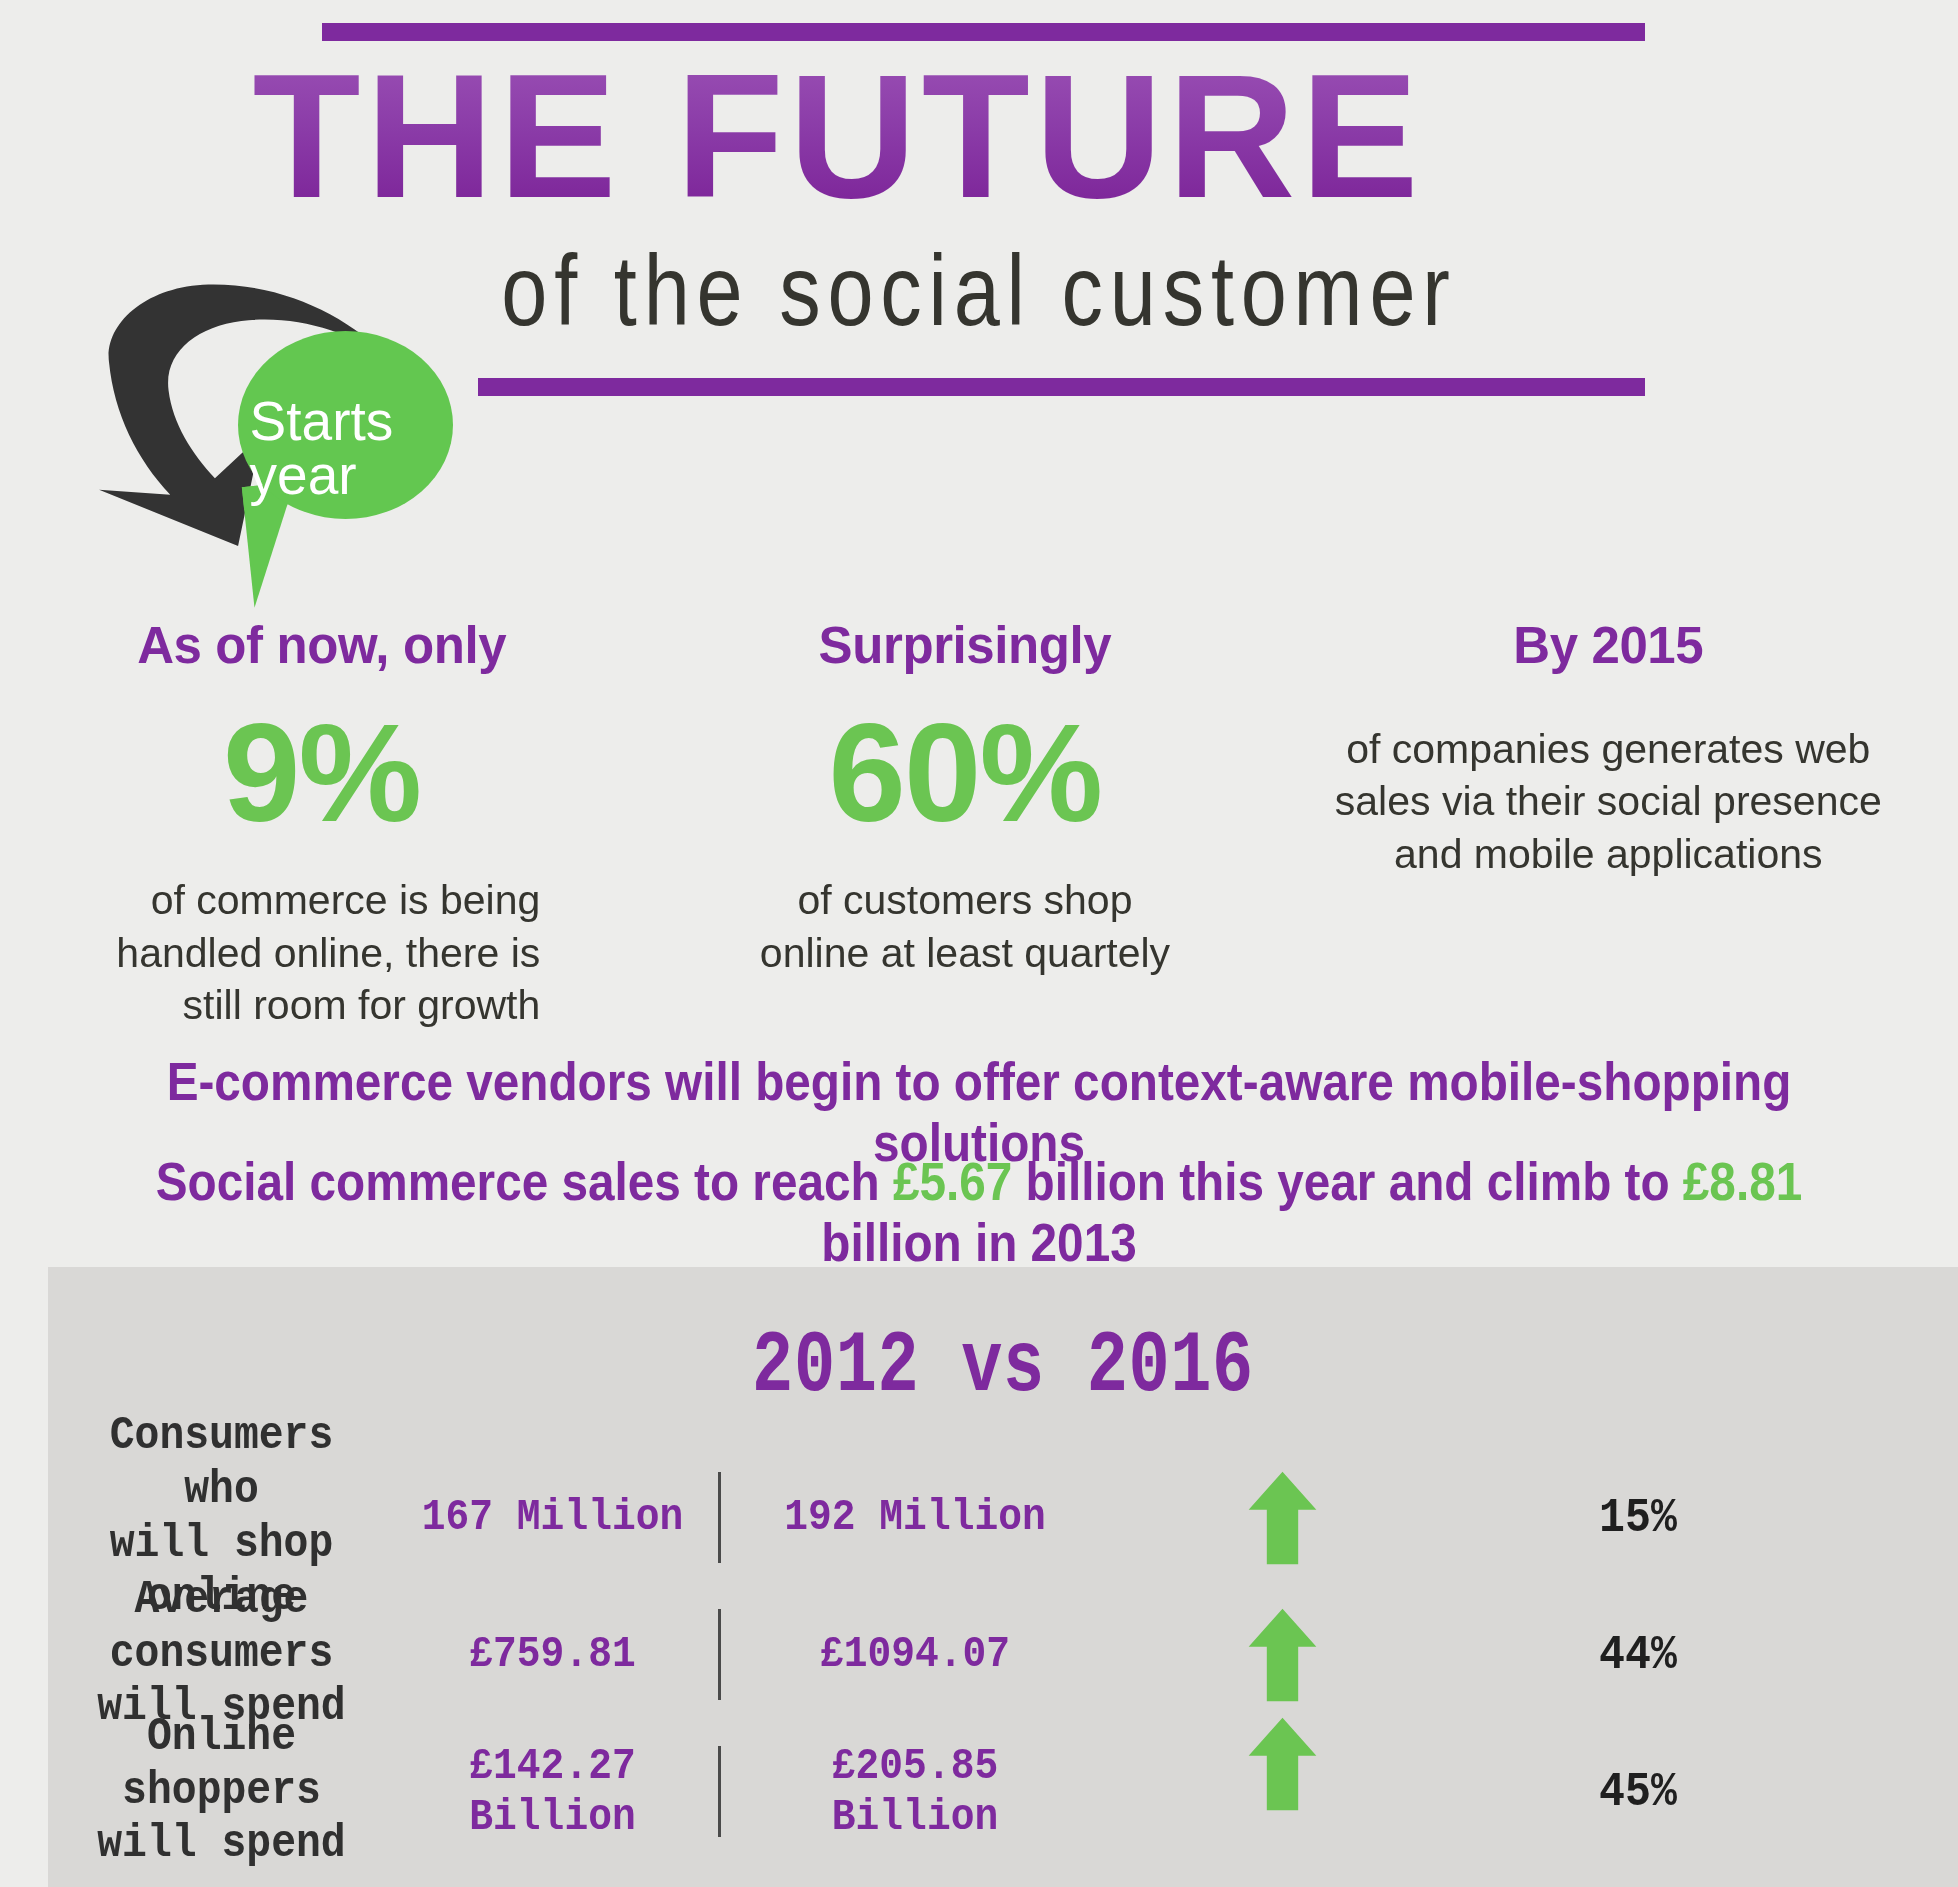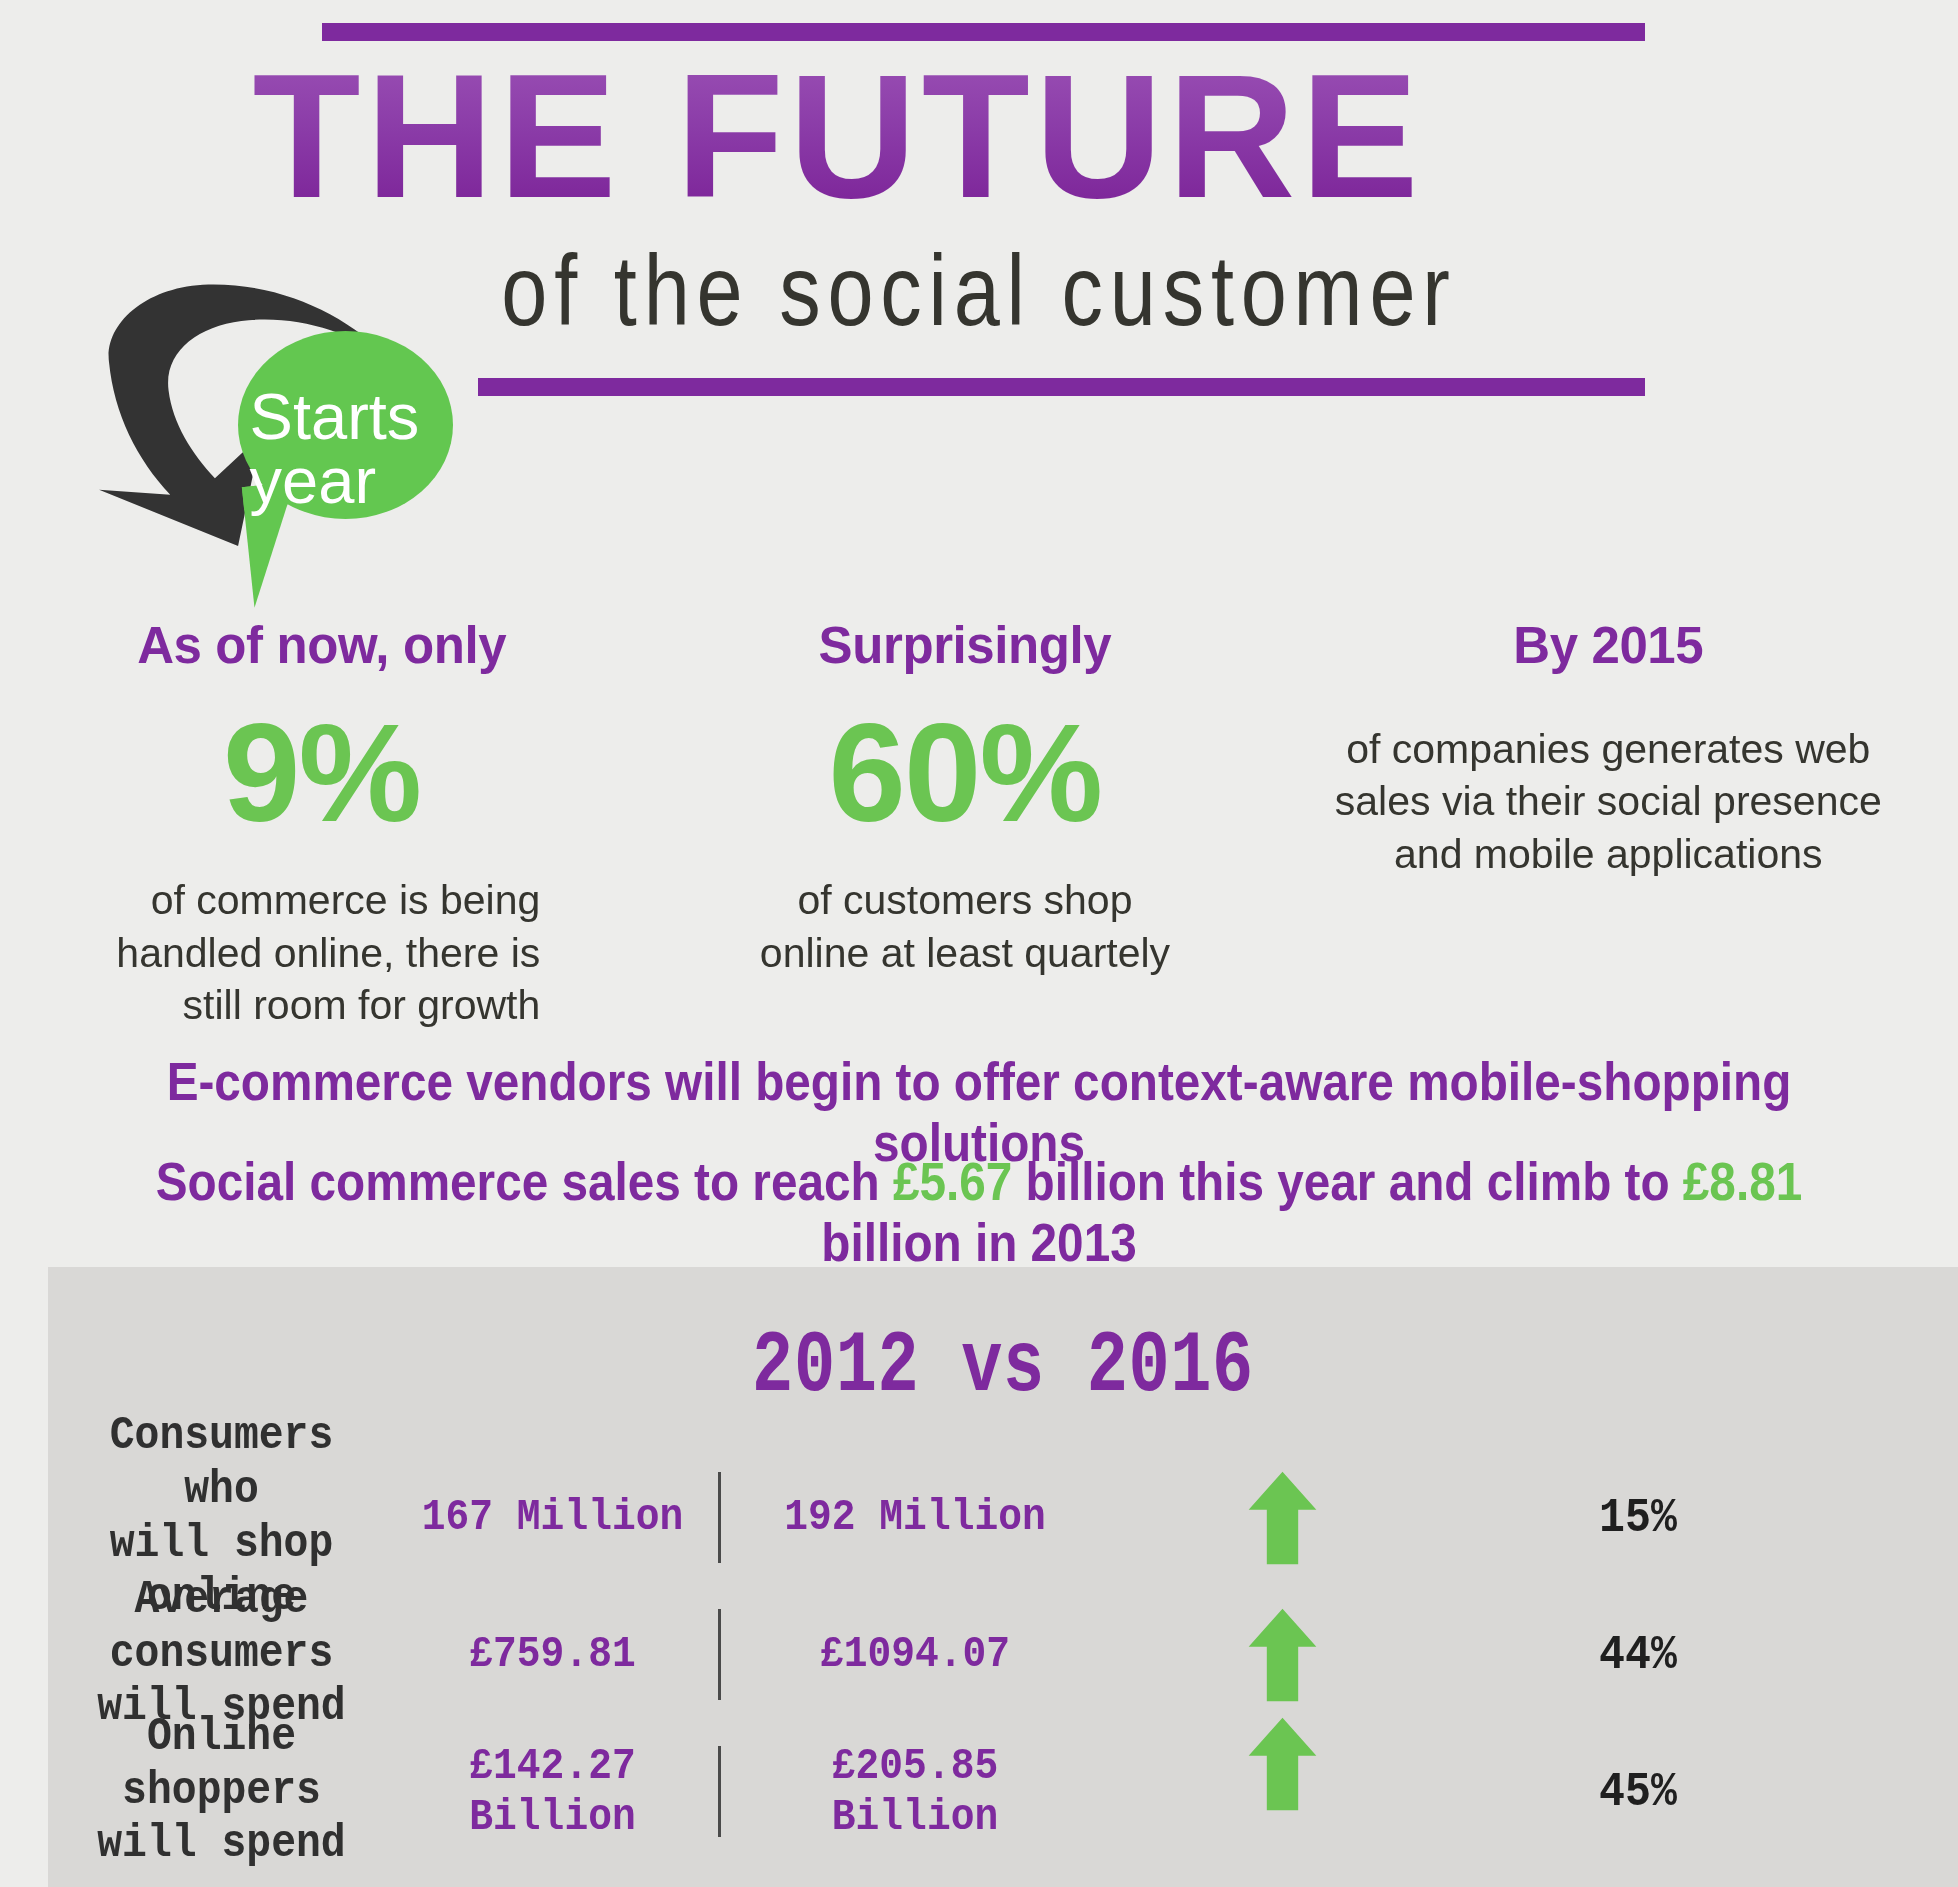--- a/index.html
+++ b/index.html
@@ -49,21 +49,21 @@
     position:absolute; left:248px; top:484px;
     width:0; height:0;
     border-left:43px solid #63c750;
     border-right:15px solid transparent;
     border-top:23px solid #63c750;
     border-bottom:98px solid transparent;
     transform:rotate(-6deg);
   }
   #bubble-label {
     position:relative; z-index:3;
-    color:#ffffff; font-size:65px; line-height:0.98;
+    color:#ffffff; font-size:55px; line-height:0.98;
     font-weight:300; text-align:left;
     padding-left:11.6px; width:100%;margin-top:48px;
   }
 
   
   #stats {
     position:absolute; top:616px; left:0; width:1930px;
     display:flex;
   }
   .stat { width:33.333%; text-align:center; padding:0 20px; }

